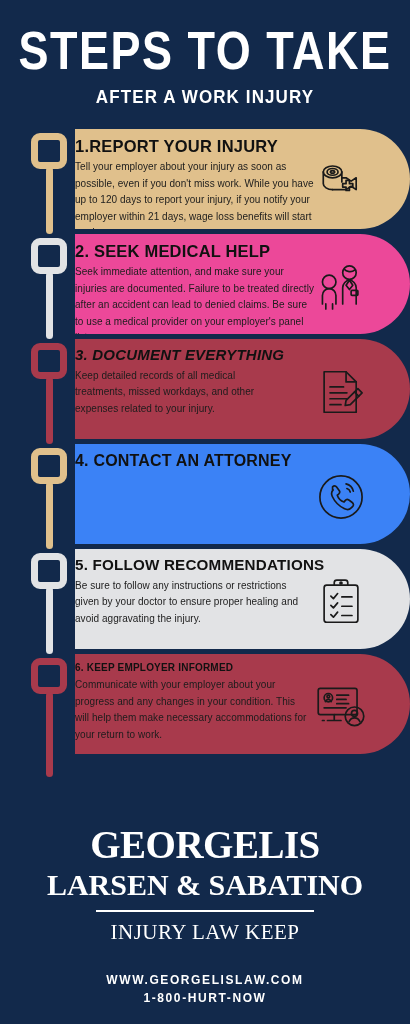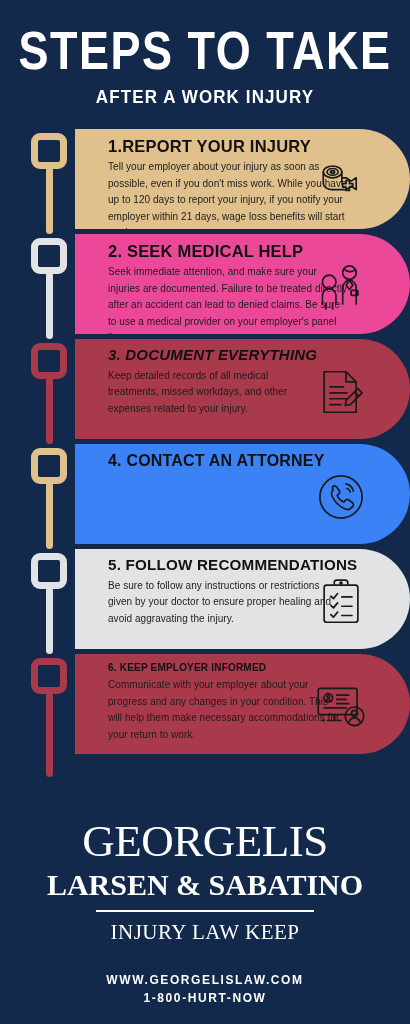--- a/index.html
+++ b/index.html
@@ -86,21 +86,21 @@
   }
 
   
   .card {
     position: absolute;
     left: 75px;
     right: 0;
     top: 0;
     height: 100px;
     border-radius: 0 50px 50px 0;
-    padding: 8px 14px 8px 33px;
+    padding: 8px 14px 8px 0;
     overflow: hidden;
   }
   .card-title {
     font-size: 16.5px;
     font-weight: bold;
     color: #111111;
     letter-spacing: 0.2px;
     line-height: 1.1;
     white-space: nowrap;
   }
@@ -126,22 +126,22 @@
     position: absolute;
     left: 0;
     right: 0;
     bottom: 0;
     text-align: center;
     padding-bottom: 16px;
   }
   .brand {
     color: #ffffff;
     font-family: "Liberation Serif", serif;
-    font-size: 45px;
-    font-weight: normal;
+    font-size: 39px;
+    font-weight: bold;
     letter-spacing: -0.5px;
     line-height: 1.0;
   }
   .brand-sub {
     color: #ffffff;
     font-family: "Liberation Serif", serif;
     font-size: 30px;
     font-weight: bold;
     letter-spacing: 0px;
     line-height: 1.0;

